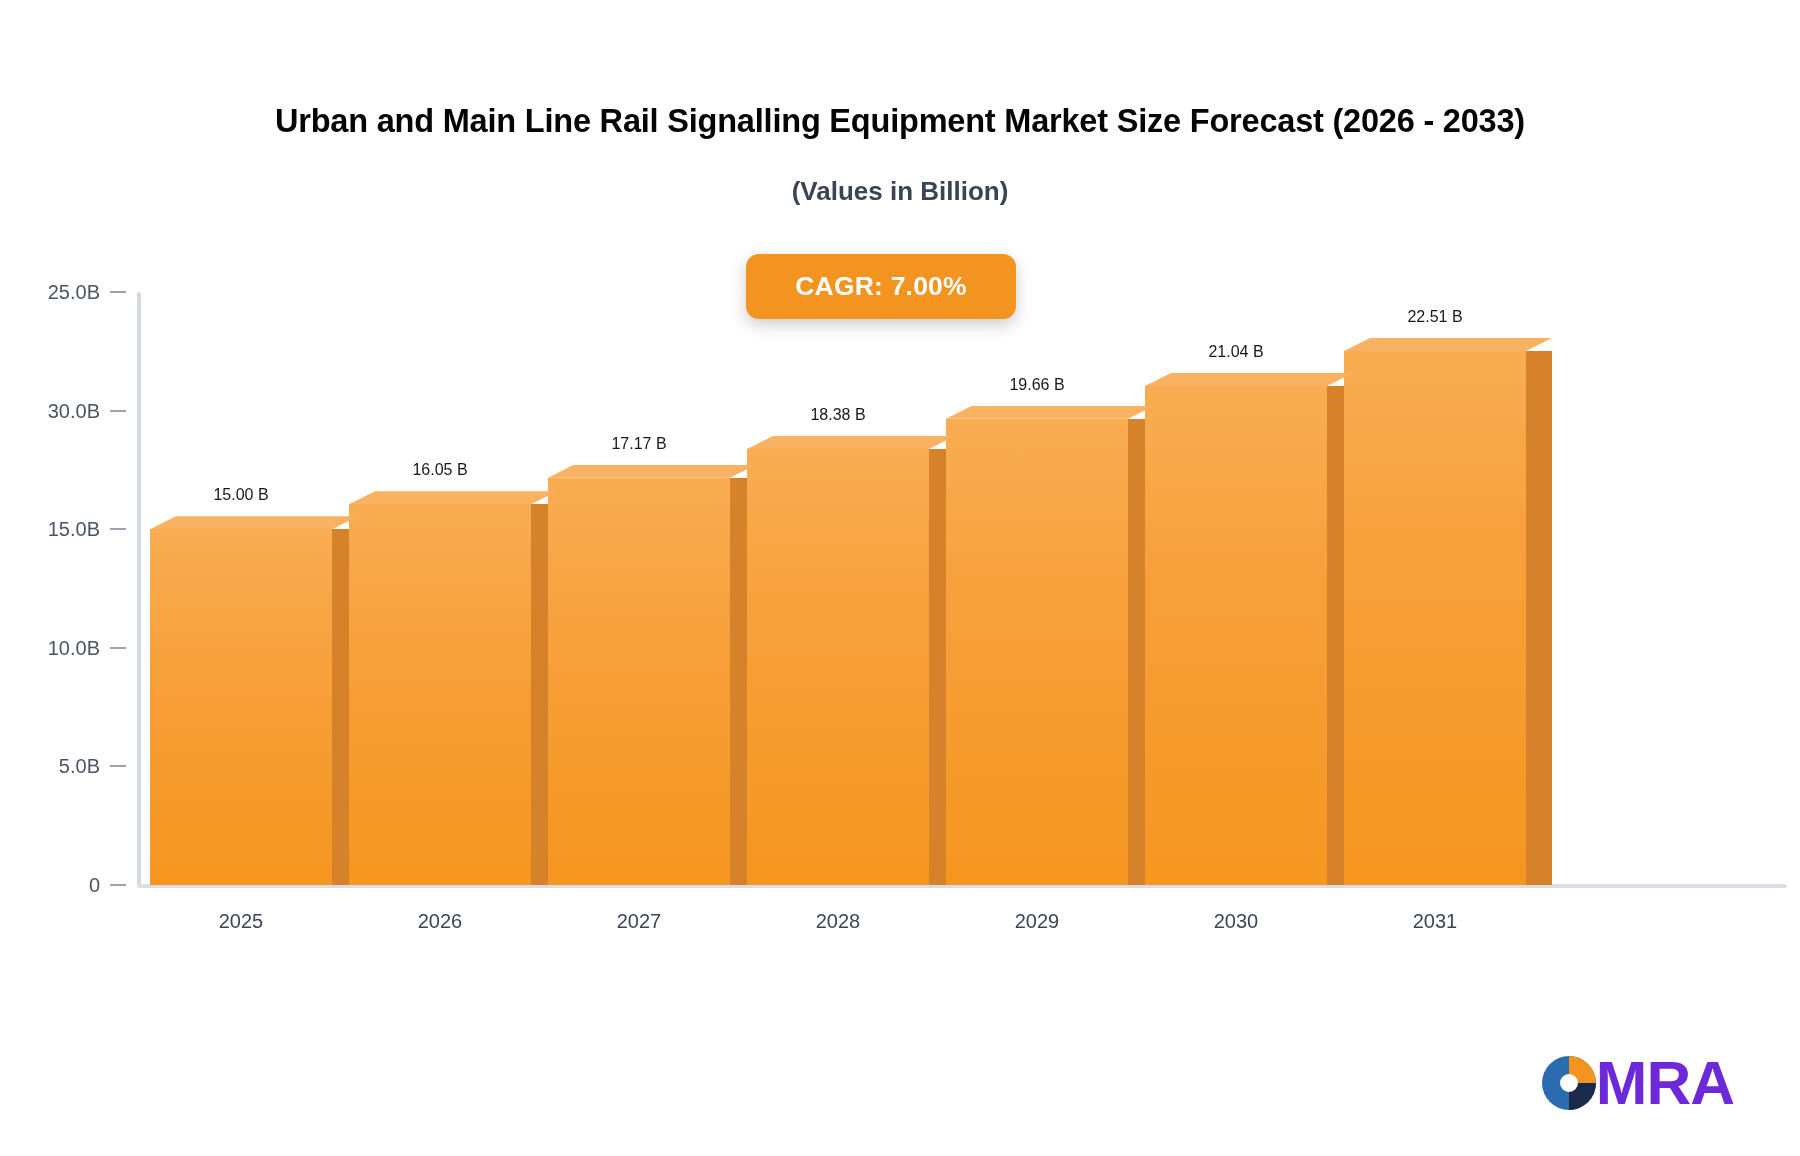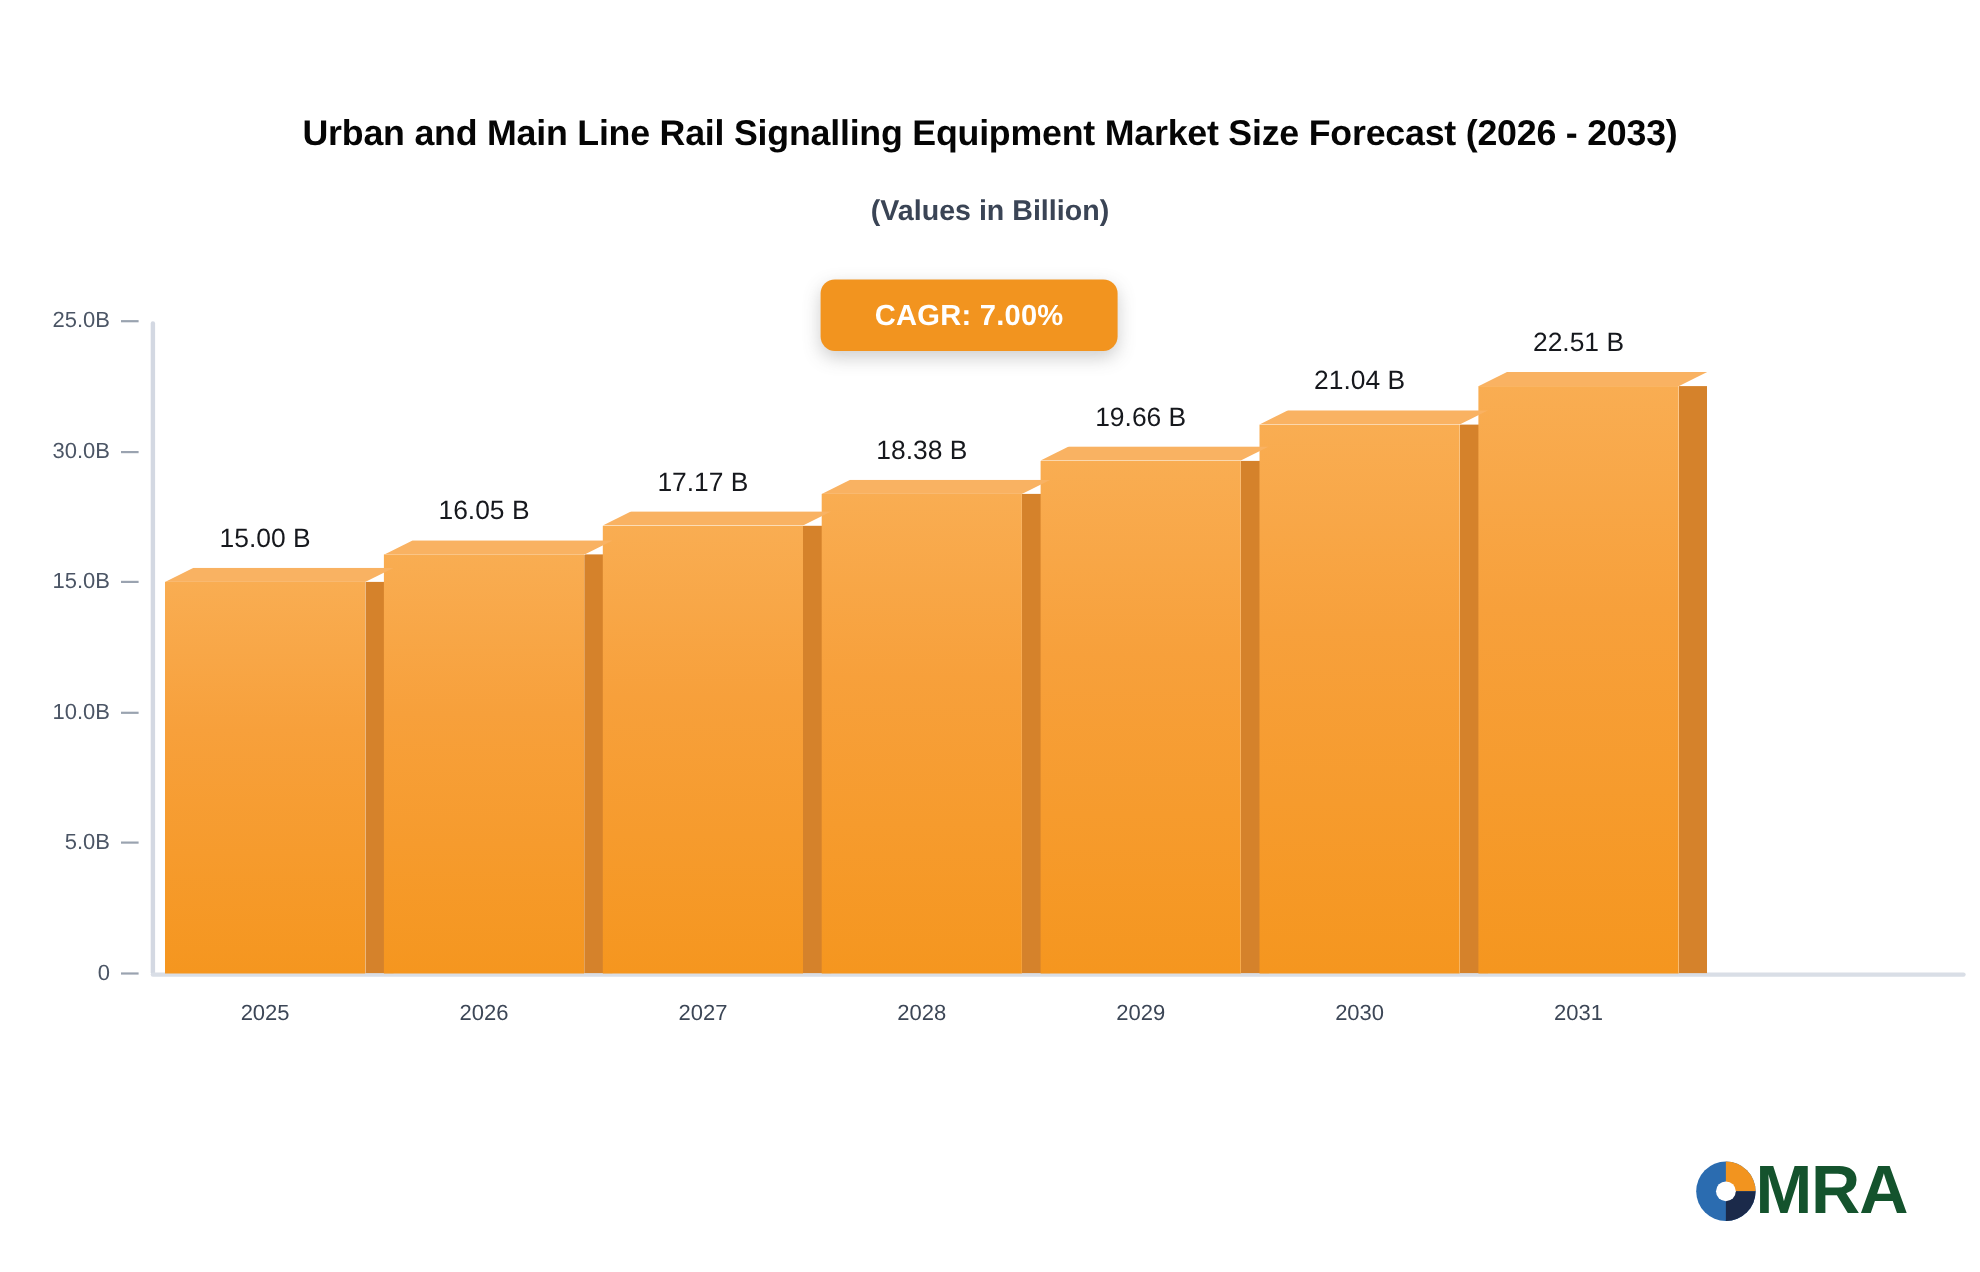--- a/index.html
+++ b/index.html
@@ -137,21 +137,21 @@
   .bar-top-face {
     position: absolute;
     z-index: 4;
     background: #F9B262;
   }
   .bar-label {
     position: absolute;
     width: 230px;
     left: -24px;
     text-align: center;
-    font-size: 24px;
+    font-size: 16px;
     color: #16181d;
     white-space: nowrap;
   }
   .x-label {
     position: absolute;
     width: 230px;
     left: -24px;
     top: 910px;
     text-align: center;
     font-size: 20px;
@@ -168,21 +168,21 @@
     gap: 2px;
   }
   #logo-mark {
     width: 58px;
     height: 58px;
     position: relative;
   }
   #logo-text {
     font-size: 62px;
     font-weight: bold;
-    color: #14532d;
+    color: #6d28d9;
     letter-spacing: -1px;
     line-height: 1;
     margin-left: -4px;
   }
 </style>
 </head>
 <body>
 
 <div id="chart-header">
   <h1 id="chart-title">Urban and Main Line Rail Signalling Equipment Market Size Forecast (2026 - 2033)</h1>

